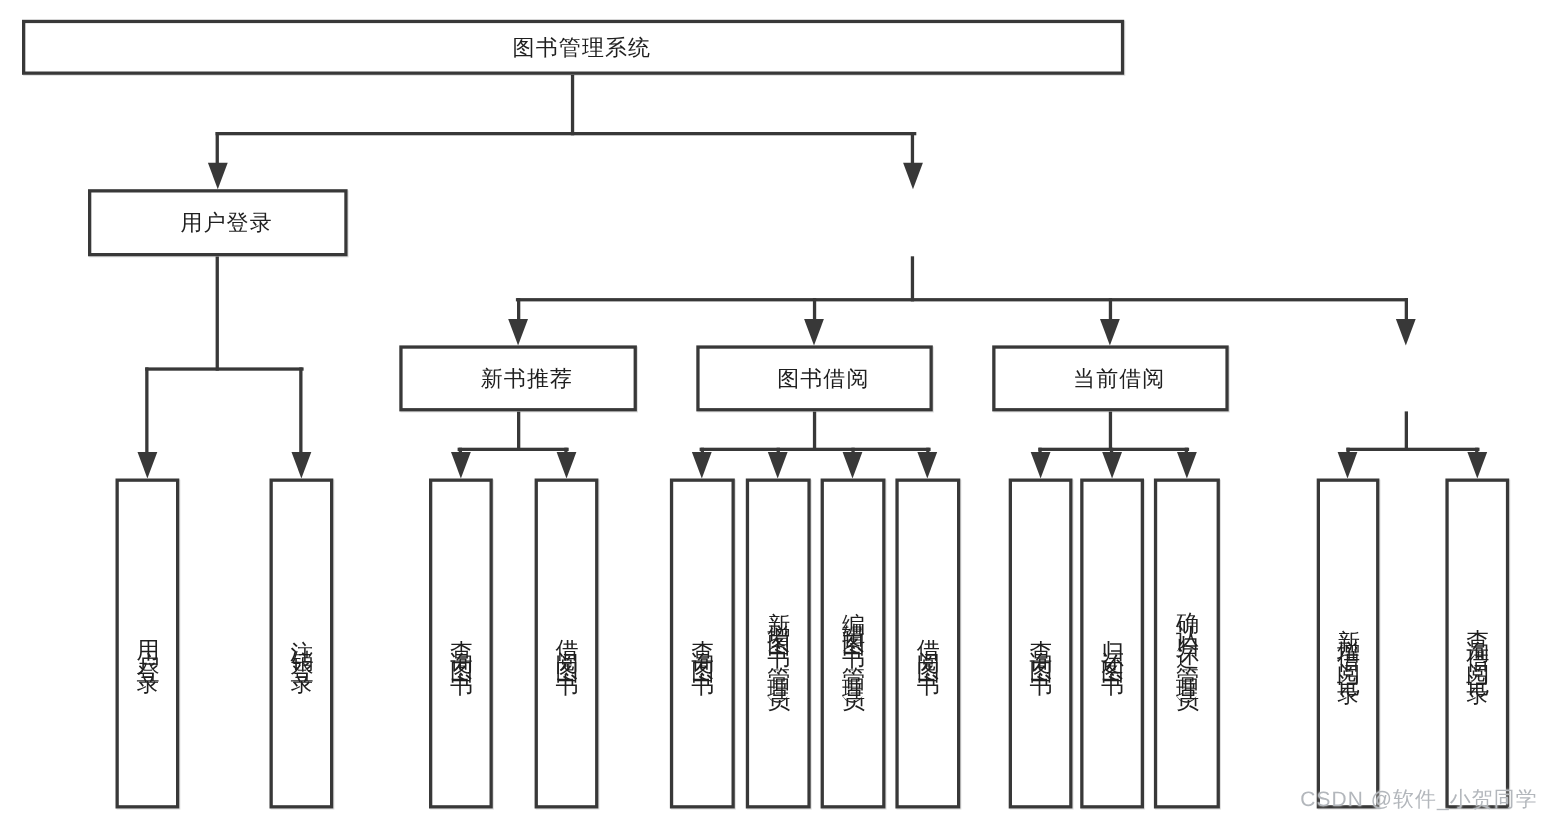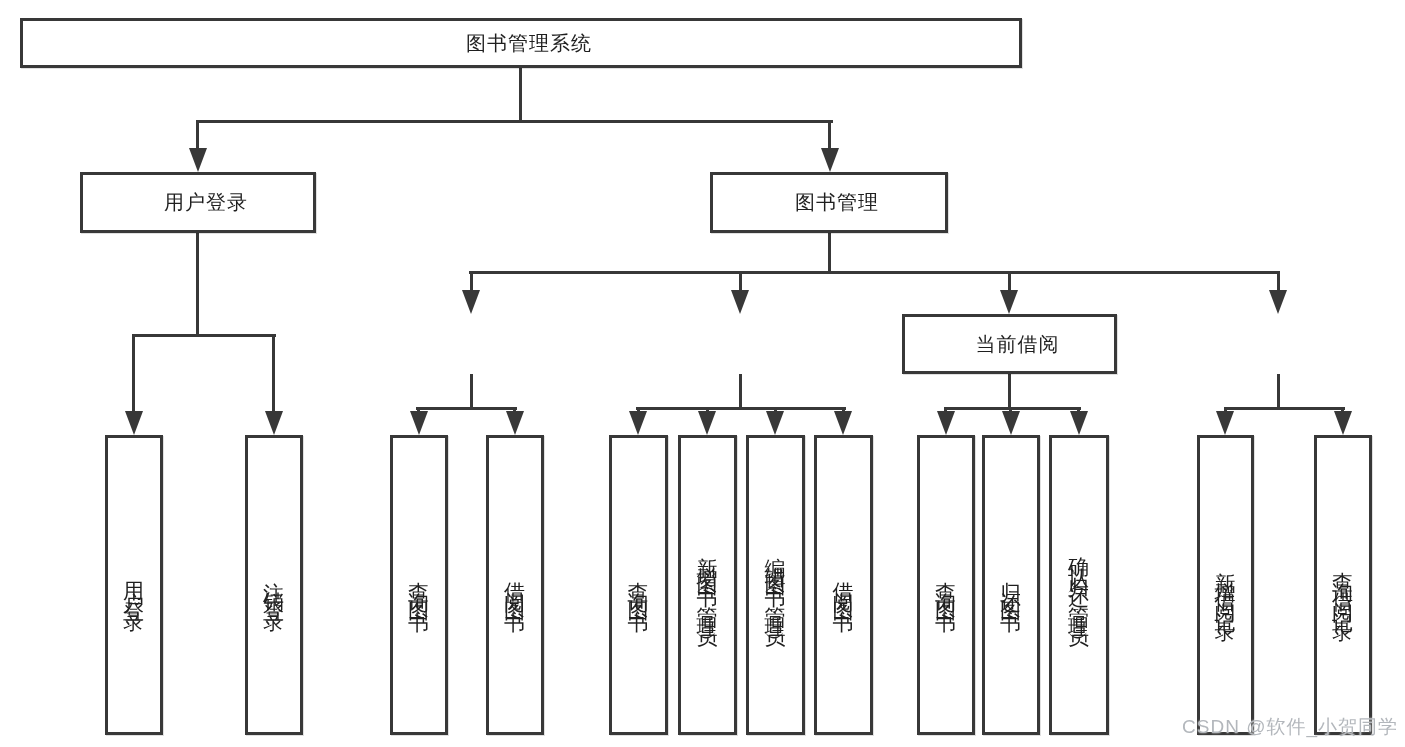--- a/index.html
+++ b/index.html
@@ -80,42 +80,45 @@
   <div class="vline" style="left:519px;top:68px;width:3px;height:55px;"></div>
   <div class="hline" style="left:196px;top:120px;width:637px;height:3px;"></div>
   <div class="vline" style="left:196px;top:120px;width:3px;height:32px;"></div>
   <div class="arrow" style="left:189px;top:148px;"></div>
   <div class="vline" style="left:828px;top:120px;width:3px;height:32px;"></div>
   <div class="arrow" style="left:821px;top:148px;"></div>
 
   <div class="node" style="left:80px;top:172px;width:236px;height:61px;">
     <span>用户登录</span>
   </div>
-  <div class="node" style="left:710px;top:172px;width:238px;height:61px;">
-    <span>图书管理</span>
-  </div>
 
   <div class="vline" style="left:196px;top:233px;width:3px;height:104px;"></div>
   <div class="hline" style="left:132px;top:334px;width:144px;height:3px;"></div>
   <div class="vline" style="left:132px;top:334px;width:3px;height:80px;"></div>
   <div class="arrow" style="left:125px;top:411px;"></div>
   <div class="vline" style="left:272px;top:334px;width:3px;height:80px;"></div>
   <div class="arrow" style="left:265px;top:411px;"></div>
 
   <div class="vline" style="left:828px;top:233px;width:3px;height:41px;"></div>
   <div class="hline" style="left:469px;top:271px;width:811px;height:3px;"></div>
   <div class="vline" style="left:470px;top:271px;width:3px;height:23px;"></div>
   <div class="arrow" style="left:462px;top:290px;"></div>
   <div class="vline" style="left:739px;top:271px;width:3px;height:23px;"></div>
   <div class="arrow" style="left:731px;top:290px;"></div>
   <div class="vline" style="left:1008px;top:271px;width:3px;height:23px;"></div>
   <div class="arrow" style="left:1000px;top:290px;"></div>
   <div class="vline" style="left:1277px;top:271px;width:3px;height:23px;"></div>
   <div class="arrow" style="left:1269px;top:290px;"></div>
 
+  <div class="node" style="left:363px;top:314px;width:216px;height:60px;">
+    <span>新书推荐</span>
+  </div>
+  <div class="node" style="left:633px;top:314px;width:215px;height:60px;">
+    <span>图书借阅</span>
+  </div>
   <div class="node" style="left:902px;top:314px;width:215px;height:60px;text-align:right;">
     <span>当前借阅</span>
   </div>
 
   <div class="vline" style="left:470px;top:374px;width:3px;height:36px;"></div>
   <div class="hline" style="left:416px;top:407px;width:101px;height:3px;"></div>
   <div class="vline" style="left:417px;top:407px;width:3px;height:8px;"></div>
   <div class="arrow" style="left:410px;top:411px;"></div>
   <div class="vline" style="left:513px;top:407px;width:3px;height:8px;"></div>
   <div class="arrow" style="left:506px;top:411px;"></div>

